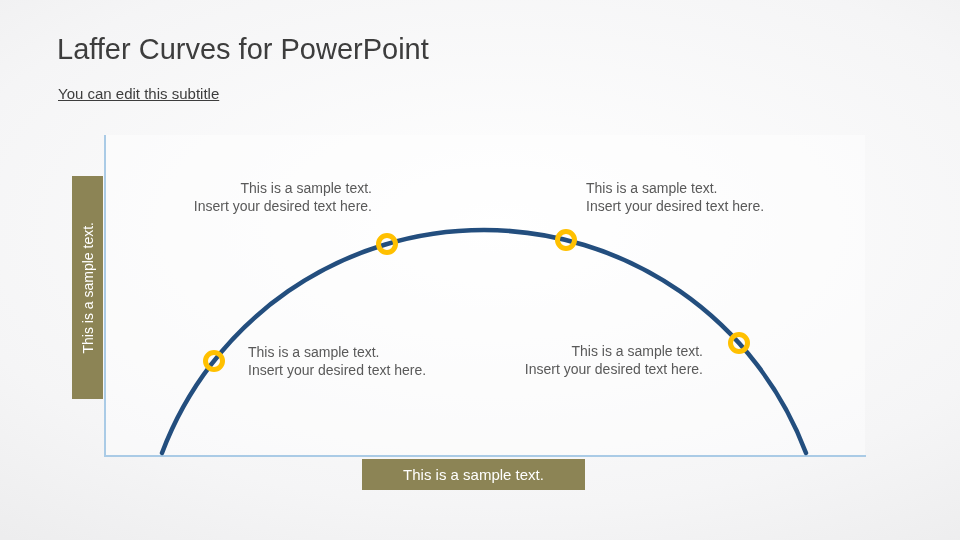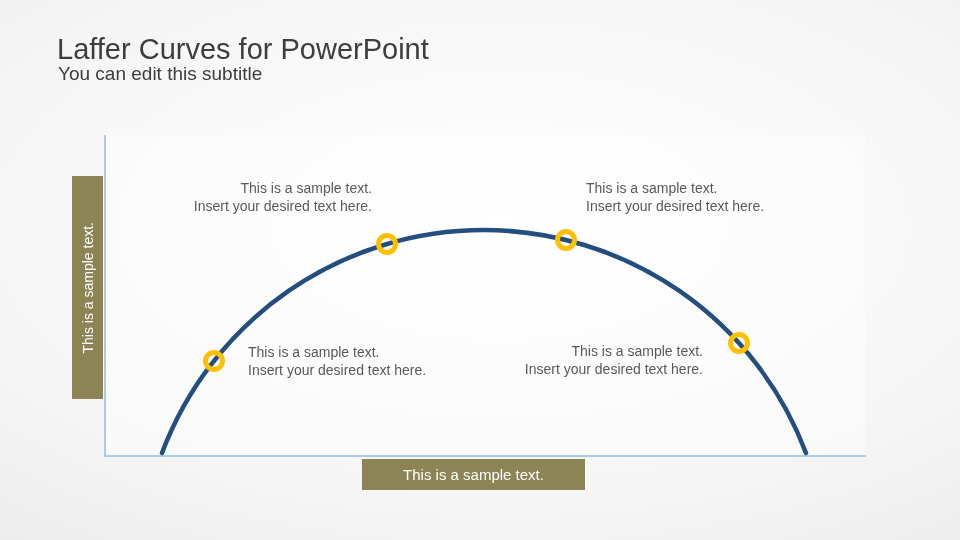--- a/index.html
+++ b/index.html
@@ -9,22 +9,22 @@
     overflow:hidden;
     font-family:"Liberation Sans",sans-serif;
     background:radial-gradient(ellipse 130% 115% at 52% 42%,
       #ffffff 0%, #f5f5f6 45%, #e7e7e8 78%, #d8d8d9 100%);
   }
   .title{
     position:absolute;left:57px;top:33px;
     font-size:29px;line-height:32px;color:#3d3d3d;
   }
   .subtitle{
-    position:absolute;left:58px;top:65px;
-    font-size:19px;line-height:18px;color:#3d3d3d;
+    position:absolute;left:58px;top:85px;
+    font-size:15px;line-height:18px;color:#3d3d3d;text-decoration:underline;
   }
   .plot-area{
     position:absolute;left:105px;top:135px;width:760px;height:320px;
     background:rgba(255,255,255,0.45);
   }
   .y-axis{
     position:absolute;left:104px;top:135px;width:2px;height:322px;
     background:#aacbe6;
   }
   .x-axis{

